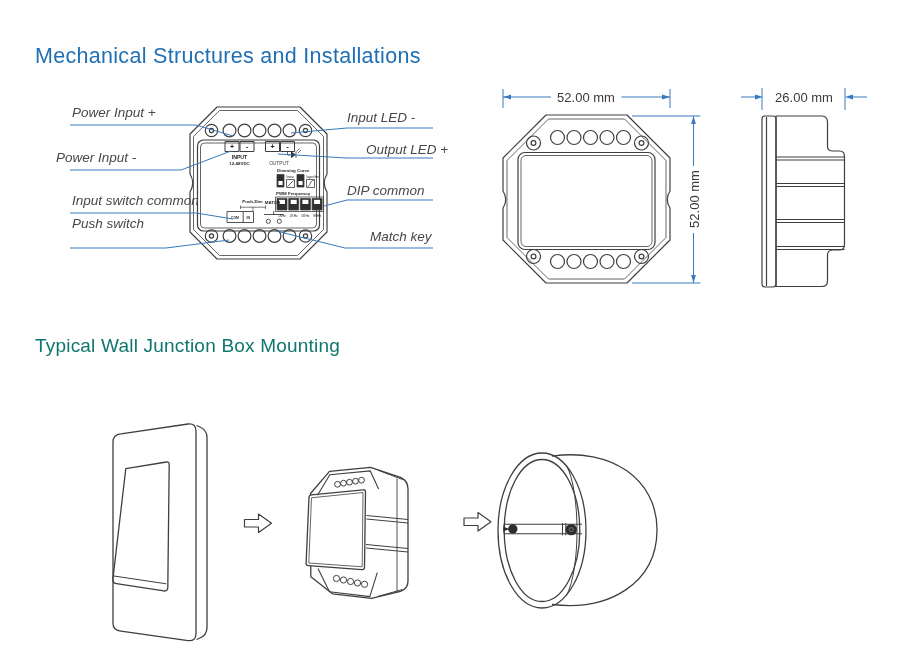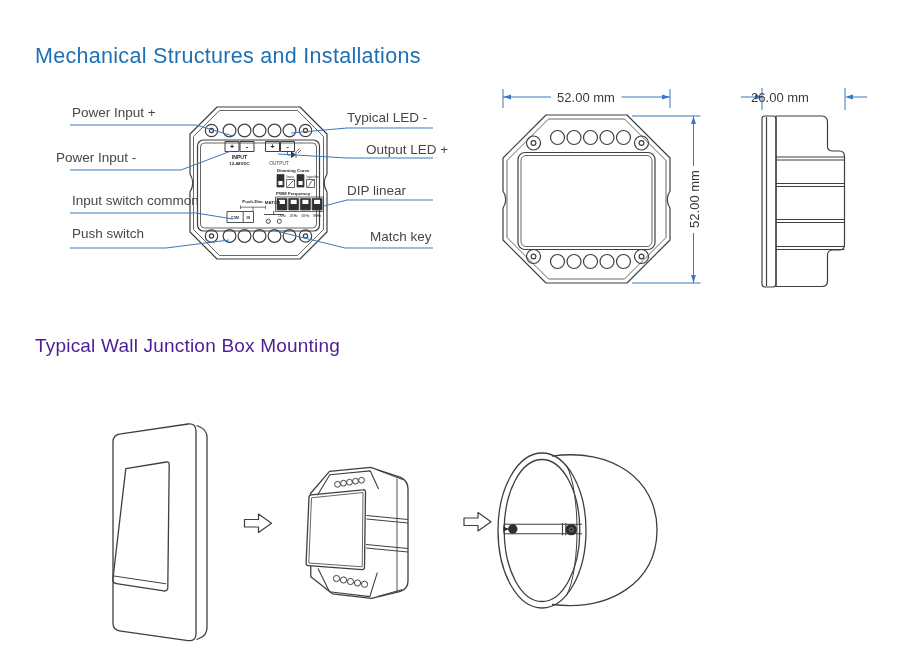--- a/index.html
+++ b/index.html
@@ -1,27 +1,27 @@
 <!DOCTYPE html>
 <html><head>
 <meta charset="utf-8">
 <style>
   html,body{margin:0;padding:0;background:#fff;}
   .page{position:relative;width:900px;height:658px;background:#fff;overflow:hidden;
         font-family:"Liberation Sans",sans-serif;}
   svg.art{position:absolute;left:0;top:0;width:900px;height:658px;}
   .txt{position:absolute;white-space:nowrap;}
   .title{left:35px;top:44px;font-size:21.5px;font-weight:500;color:#1f6fb4;letter-spacing:.3px;text-align:center;}
-  .h2{left:35px;top:335px;font-size:19px;font-weight:500;color:#4c1d95;letter-spacing:.2px;}
-  .callout{font-size:13.5px;color:#474747;}
+  .h2{left:35px;top:335px;font-size:19px;font-weight:500;color:#0f766e;letter-spacing:.2px;}
+  .callout{font-size:13.5px;color:#474747;font-style:italic;}
   .dim{font-size:13px;color:#3a3a3a;transform:translate(-50%,-50%);}
   .dim.rot{transform:translate(-50%,-50%) rotate(-90deg);}
-  .c-l0{left:72px;top:105px}.c-l1{left:56px;top:150px}.c-l2{left:72px;top:193px}.c-l3{left:72px;top:226px}
+  .c-l0{left:72px;top:105px}.c-l1{left:56px;top:150px}.c-l2{left:72px;top:193px}.c-l3{left:72px;top:216px}
   .c-r0{left:347px;top:110px}.c-r1{left:366px;top:142px}.c-r2{left:347px;top:183px}.c-r3{left:370px;top:229px}
-  .d-w{left:586px;top:97px}.d-h{left:694px;top:199px}.d-d{left:780px;top:97px}
+  .d-w{left:586px;top:97px}.d-h{left:694px;top:199px}.d-d{left:804px;top:97px}
 </style>
 </head>
 <body>
 
 <div class="page">
 
 <svg class="art" viewBox="0 0 900 658">
 
   <g stroke="#3f3f3f" fill="none" stroke-width="1.2" stroke-linejoin="round">
     <path d="M217,107 L300,107 L327,134 L327,174 Q321.5,183 327,192 L327,232 L300,259 L217,259 L190,232 L190,192 Q195.5,183 190,174 L190,134 Z"></path>
@@ -267,23 +267,23 @@
   </g>
 </svg>
 
 <div class="txt title">Mechanical Structures and Installations</div>
 
 <div class="txt callout c-l0">Power Input +</div>
 <div class="txt callout c-l1">Power Input -</div>
 <div class="txt callout c-l2">Input switch common</div>
 <div class="txt callout c-l3">Push switch</div>
 
-<div class="txt callout c-r0">Typical LED -</div>
+<div class="txt callout c-r0">Input LED -</div>
 <div class="txt callout c-r1">Output LED +</div>
-<div class="txt callout c-r2">DIP linear</div>
+<div class="txt callout c-r2">DIP common</div>
 <div class="txt callout c-r3">Match key</div>
 
 <div class="txt dim d-w">52.00 mm</div>
 <div class="txt dim rot d-h">52.00 mm</div>
 <div class="txt dim d-d">26.00 mm</div>
 
 <div class="txt h2">Typical Wall Junction Box Mounting</div>
 
 </div>
 

